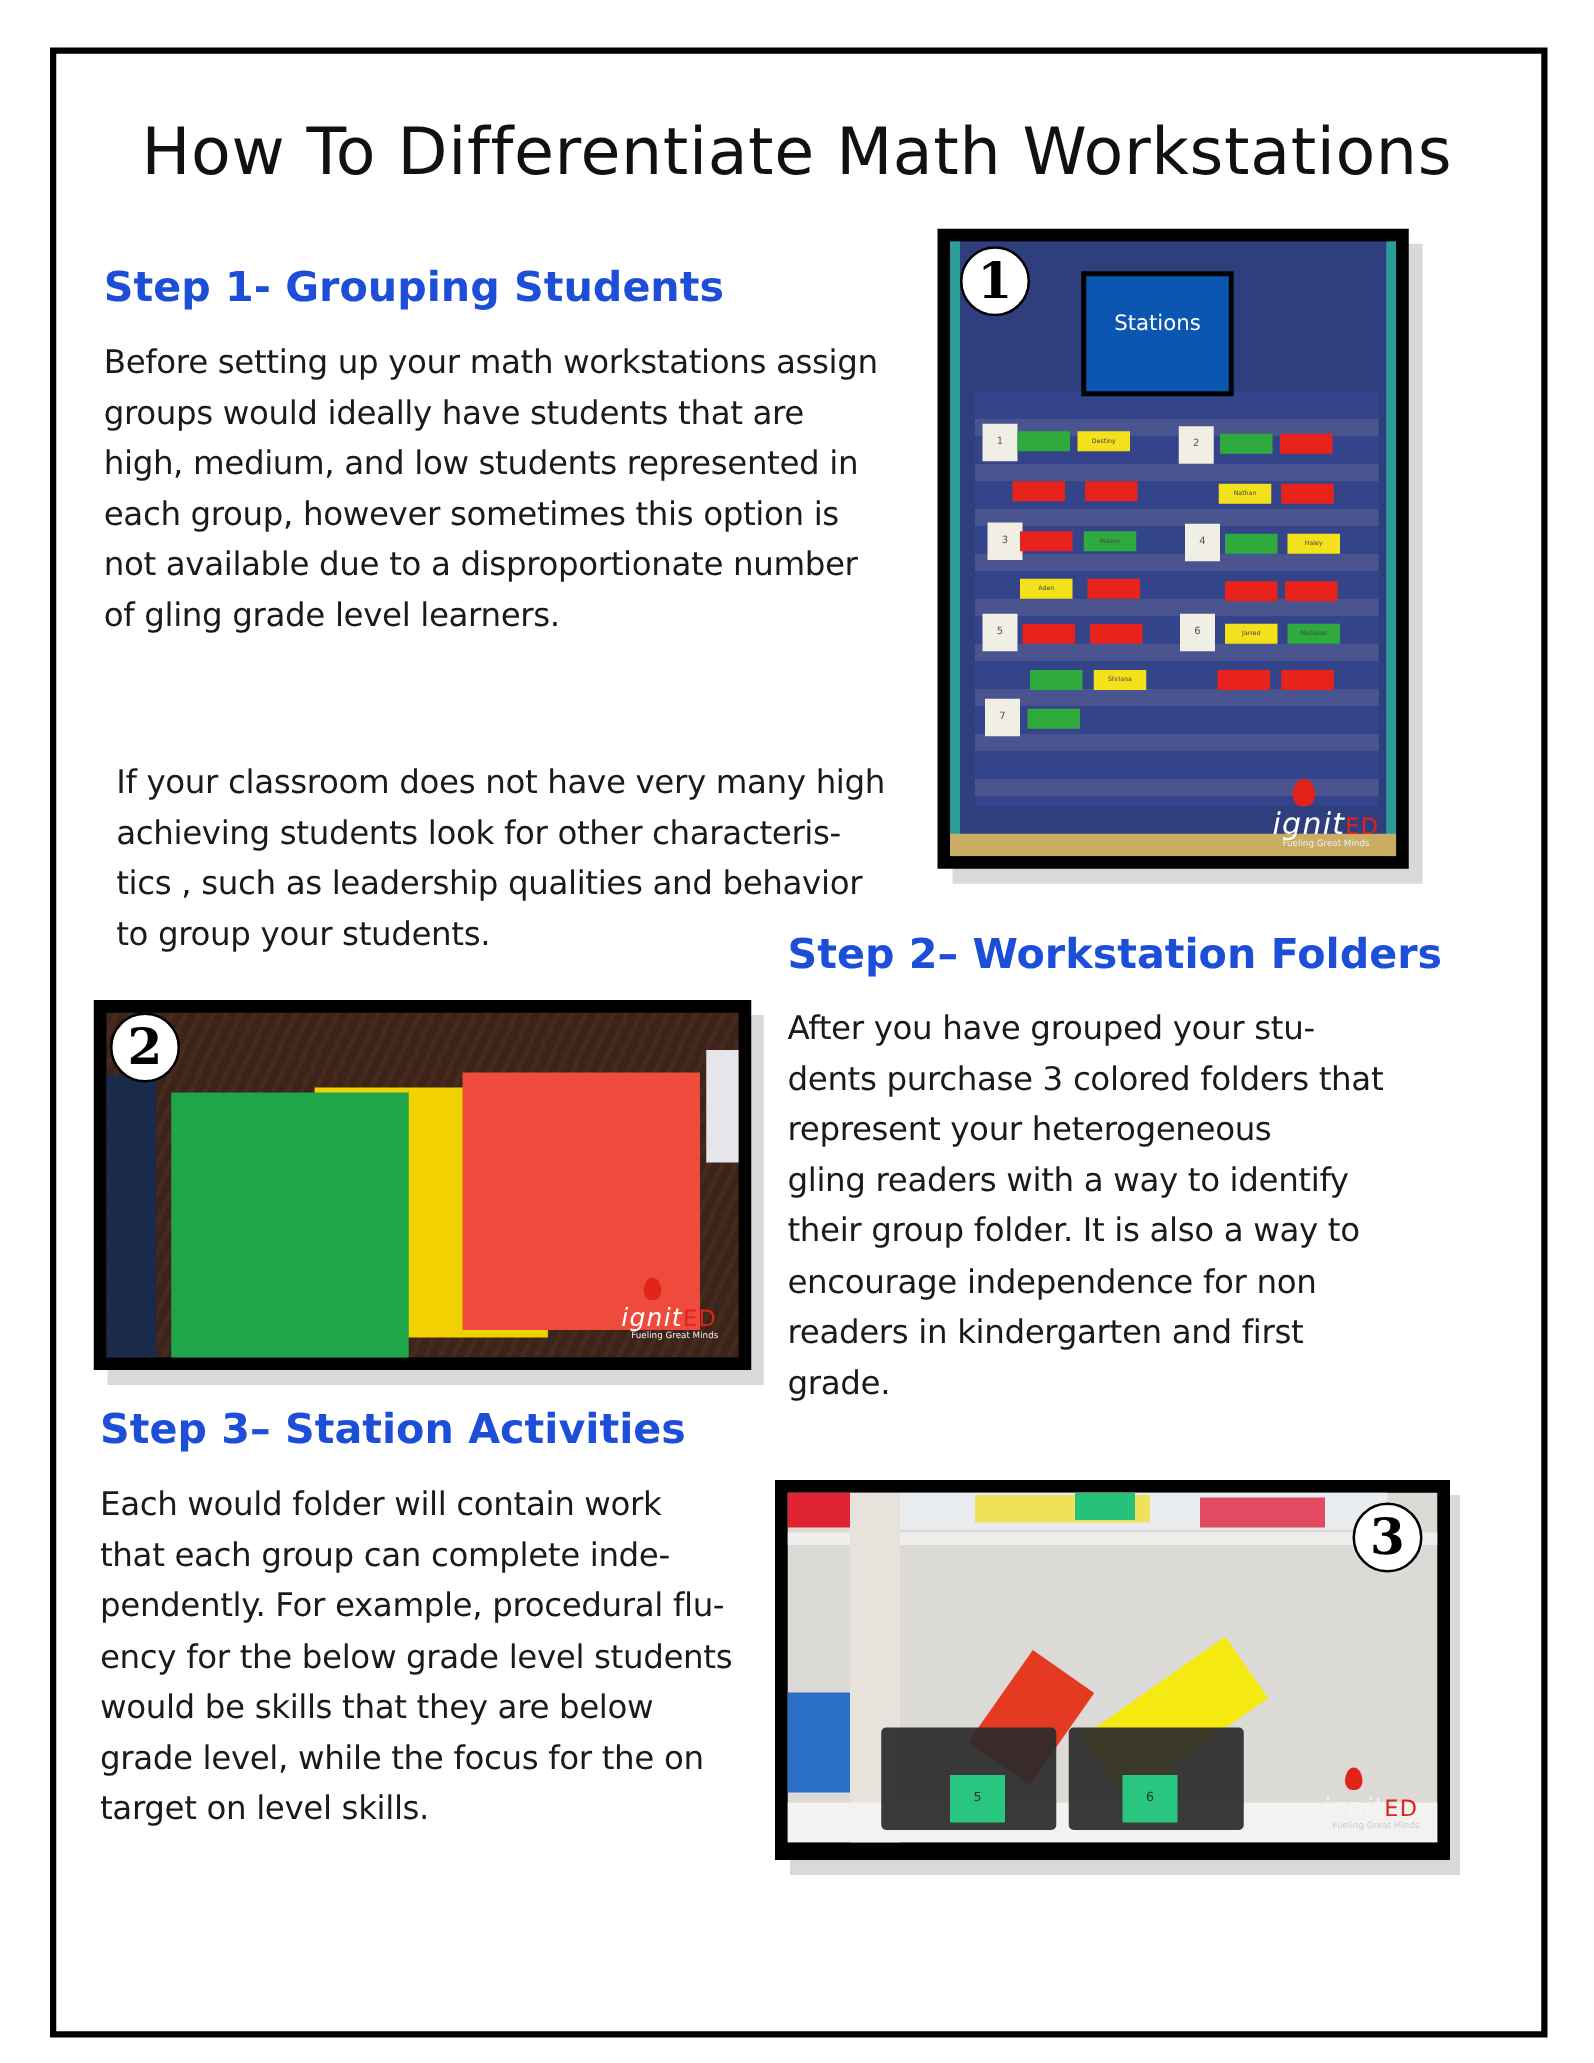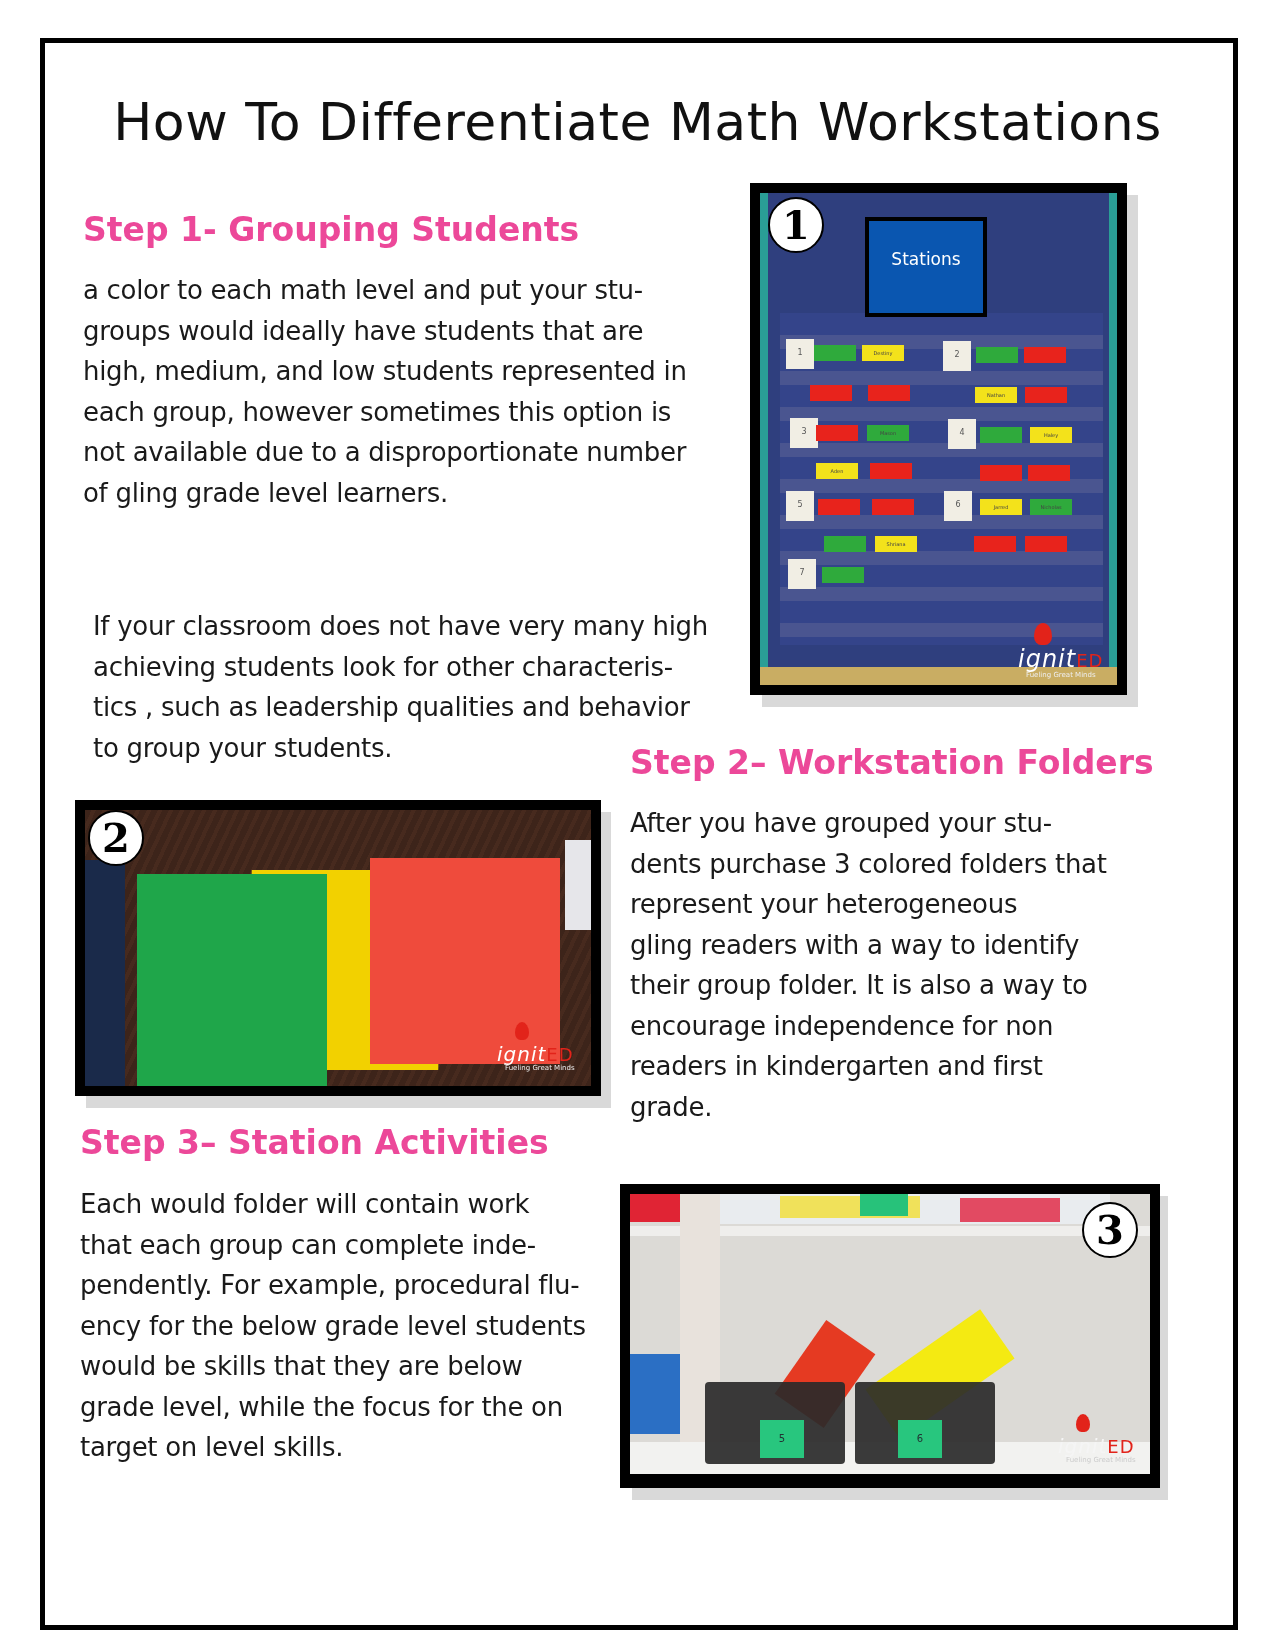--- a/index.html
+++ b/index.html
@@ -4,21 +4,21 @@
 <style>
   html, body { margin:0; padding:0; background:#ffffff; }
   body { width:1275px; height:1650px; position:relative; overflow:hidden;
          font-family:"DejaVu Sans", "Liberation Sans", sans-serif; color:#111; }
   .page-border { position:absolute; left:40px; top:38px; width:1188px; height:1582px;
                  border:5px solid #000; box-sizing:content-box; }
   .title { position:absolute; left:0; top:92px; width:1275px; text-align:center;
            font-family:"DejaVu Sans", sans-serif; font-weight:normal; font-size:52px;
            letter-spacing:0.5px; color:#111; margin:0; }
   h2.step { position:absolute; margin:0; font-family:"DejaVu Sans", sans-serif;
-            font-weight:bold; font-size:33px; color:#ec4899; letter-spacing:0px; }
+            font-weight:bold; font-size:33px; color:#1d4ed8; letter-spacing:0px; }
   .para { position:absolute; margin:0; font-family:"DejaVu Sans", sans-serif;
           font-size:26px; line-height:40.5px; color:#1a1a1a; font-weight:normal;
           letter-spacing:-0.3px; }
   .photo-shadow { position:absolute; background:#d9d9d9; }
   .photo-frame { position:absolute; background:#000; box-sizing:border-box; }
   .photo { position:absolute; overflow:hidden; }
   .num-badge { position:absolute; width:56px; height:56px; border-radius:50%;
                background:#fff; border:2px solid #000; box-sizing:border-box;
                font-family:"DejaVu Serif", "Liberation Serif", serif; font-weight:bold;
                font-size:40px; line-height:52px; text-align:center; color:#000; }
@@ -50,21 +50,21 @@
 </style>
 </head>
 <body>
 
 <div class="page-border"></div>
 
 <h1 class="title">How To Differentiate Math Workstations</h1>
 
 <h2 class="step" style="left:83px; top:210px;">Step 1- Grouping Students</h2>
 <div class="para" style="left:83px; top:270px; width:660px;">
-  <div>a color to each math level and put your stu-</div>
+  <div>Before setting up your math workstations assign</div>
   <div>groups would ideally have students that are</div>
   <div>high, medium, and low students represented in</div>
   <div>each group, however sometimes this option is</div>
   <div>not available due to a disproportionate number</div>
   <div>of gling grade level learners.</div>
 </div>
 <div class="para" style="left:83px; top:606px; width:660px;margin-left:10px;">
   <div>If your classroom does not have very many high</div>
   <div>achieving students look for other characteris-</div>
   <div>tics , such as leadership qualities and behavior</div>

